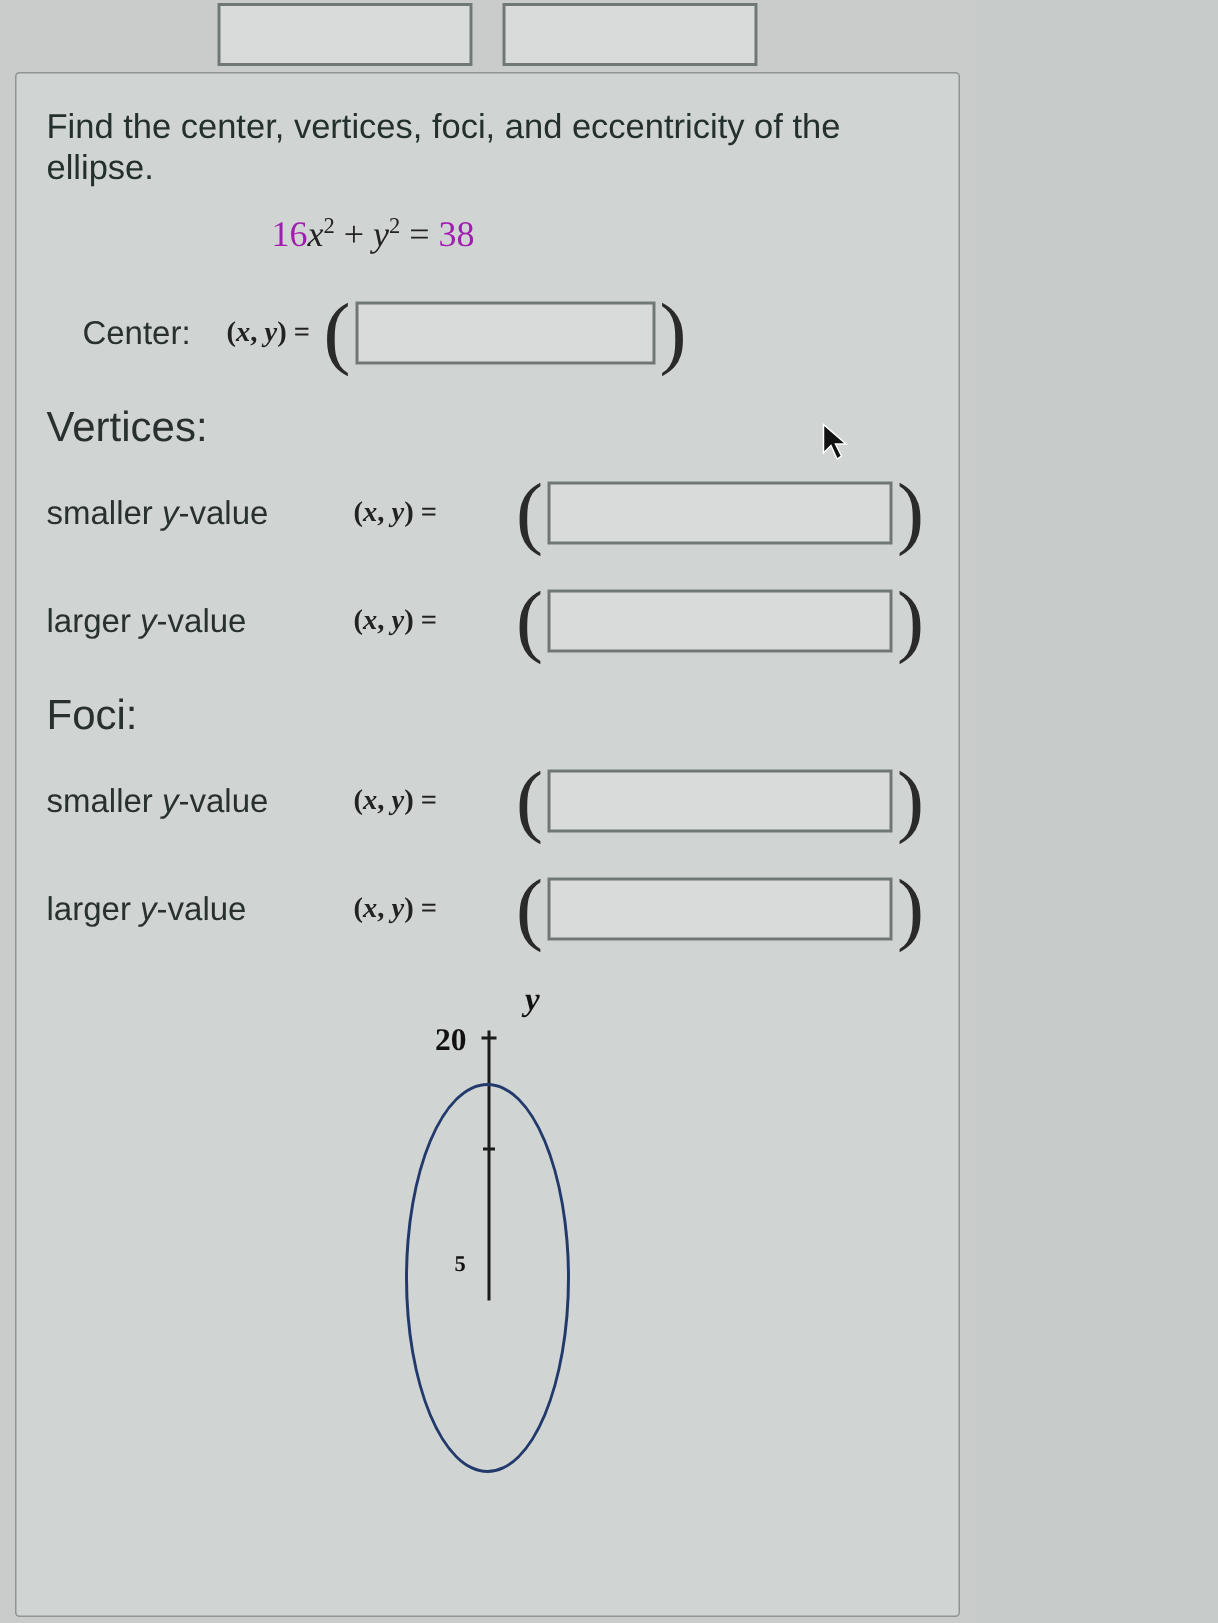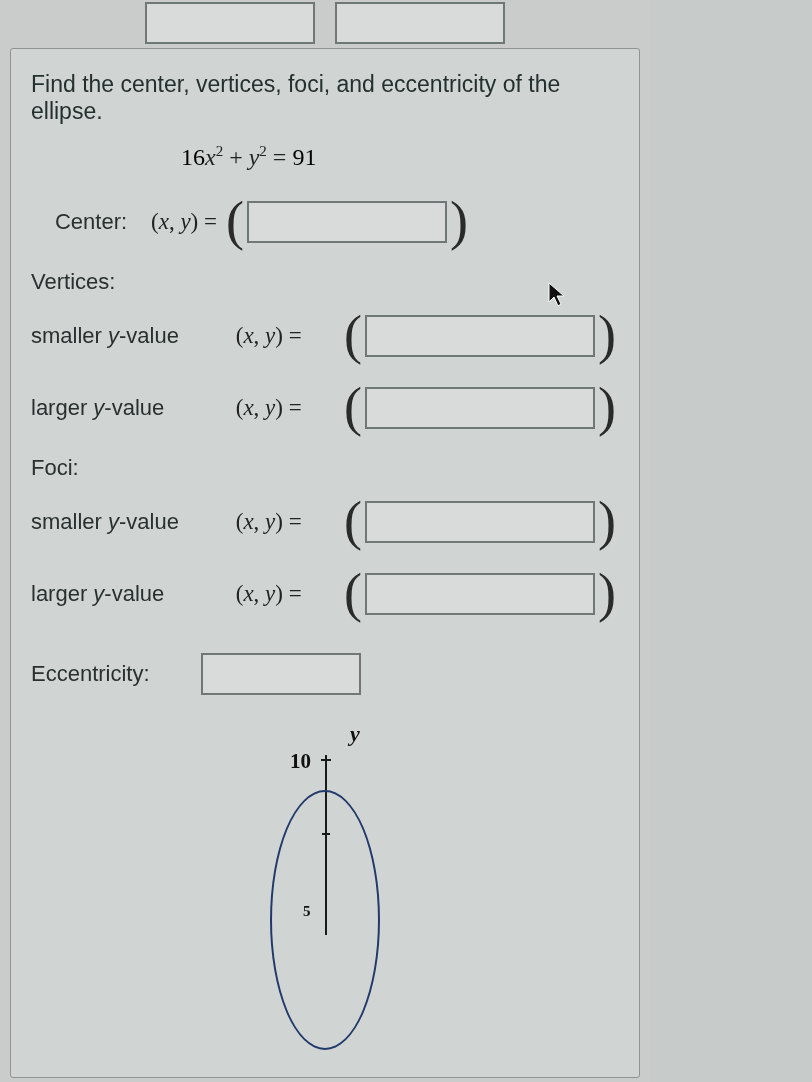--- a/index.html
+++ b/index.html
@@ -49,40 +49,41 @@
     margin-bottom: 18px;
   }
   .equation {
     font-size: 24px;
     color: #222;
     text-align: left;
     padding-left: 150px;
     margin-bottom: 20px;
     font-family: Georgia, 'Times New Roman', serif;
   }
-  .equation .red { color: #000000; }
+  .equation .red { color: #a21caf; }
   .equation sup { font-size: 15px; vertical-align: super; }
   .row {
     display: flex;
     align-items: center;
     min-height: 62px;
     margin-bottom: 10px;
   }
   .label-col {
     width: 235px;
     font-size: 22px;
     color: #28312f;
   }
   .label-col .ital { font-style: italic; }
   .xy {
-    font-size: 23px;
+    font-size: 19px;
     font-family: Georgia, serif;
     color: #222;
     white-space: nowrap;
     padding-right: 6px;
+    font-weight: bold;
   }
   .xy .var { font-style: italic; }
   .paren {
     font-size: 54px;
     font-family: Georgia, serif;
     color: #2a2a2a;
     line-height: 0.8;
     font-weight: 300;
     padding: 0 3px;
   }
@@ -92,21 +93,21 @@
     border: 2px solid #6f7876;
     font-size: 20px;
     padding: 2px 6px;
     font-family: inherit;
     color: #222;
   }
   .w-center { width: 200px; }
   .w-vf { width: 230px; }
   .w-ecc { width: 160px; }
   .section-head {
-    font-size: 22px;
+    font-size: 28px;
     color: #28312f;
     margin: 16px 0 10px 0;
   }
   .sketch {
     font-size: 22px;
     color: #28312f;
     margin: 20px 0 10px 0;
   }
   .graph-wrap {
     position: relative;
@@ -188,21 +189,21 @@
   <div class="top-boxes">
     <input class="top-box answer" value="" style="">
     <input class="top-box answer" value="" style="">
   </div>
 
   <div class="card">
 
     <div class="prompt">Find the center, vertices, foci, and eccentricity of the ellipse.</div>
 
     <div class="equation">
-      <span class="red">16</span><span class="var" style="font-style:italic;">x</span><sup>2</sup><span> + </span><span class="var" style="font-style:italic;">y</span><sup>2</sup><span> = </span><span class="red">91</span>
+      <span class="red">16</span><span class="var" style="font-style:italic;">x</span><sup>2</sup><span> + </span><span class="var" style="font-style:italic;">y</span><sup>2</sup><span> = </span><span class="red">38</span>
     </div>
 
     <div class="row">
       <div class="label-col" style="width:120px;text-align:center;">Center:</div>
       <div class="xy">
         <span>(</span><span class="var">x</span><span>, </span><span class="var">y</span><span>)</span><span> =</span>
       </div>
       <span class="paren">(</span>
       <input class="answer w-center" value="" style="">
       <span class="paren">)</span>
@@ -253,29 +254,25 @@
         <span>larger </span><span class="ital">y</span><span>-value</span>
       </div>
       <div class="xy" style="width:120px;">
         <span>(</span><span class="var">x</span><span>, </span><span class="var">y</span><span>)</span><span> =</span>
       </div>
       <span class="paren">(</span>
       <input class="answer w-vf" value="" style="">
       <span class="paren">)</span>
     </div>
 
-    <div class="row" style="margin-top:18px;">
-      <div class="label-col" style="width:170px;">Eccentricity:</div>
-      <input class="answer w-ecc" value="" style="">
-    </div>
 
 
     <div class="graph-wrap">
       <div class="y-label">y</div>
-      <div class="ten-label">10</div>
+      <div class="ten-label">20</div>
       <div class="tick10"></div>
       <div class="y-axis"></div>
       <div class="tick5"></div>
       <div class="five-lab">5</div>
       <div class="ellipse-curve"></div>
     </div>
 
   </div>
 
   <svg class="cursor" width="20" height="26" viewBox="0 0 20 26" style="left:548px; top:282px;">

